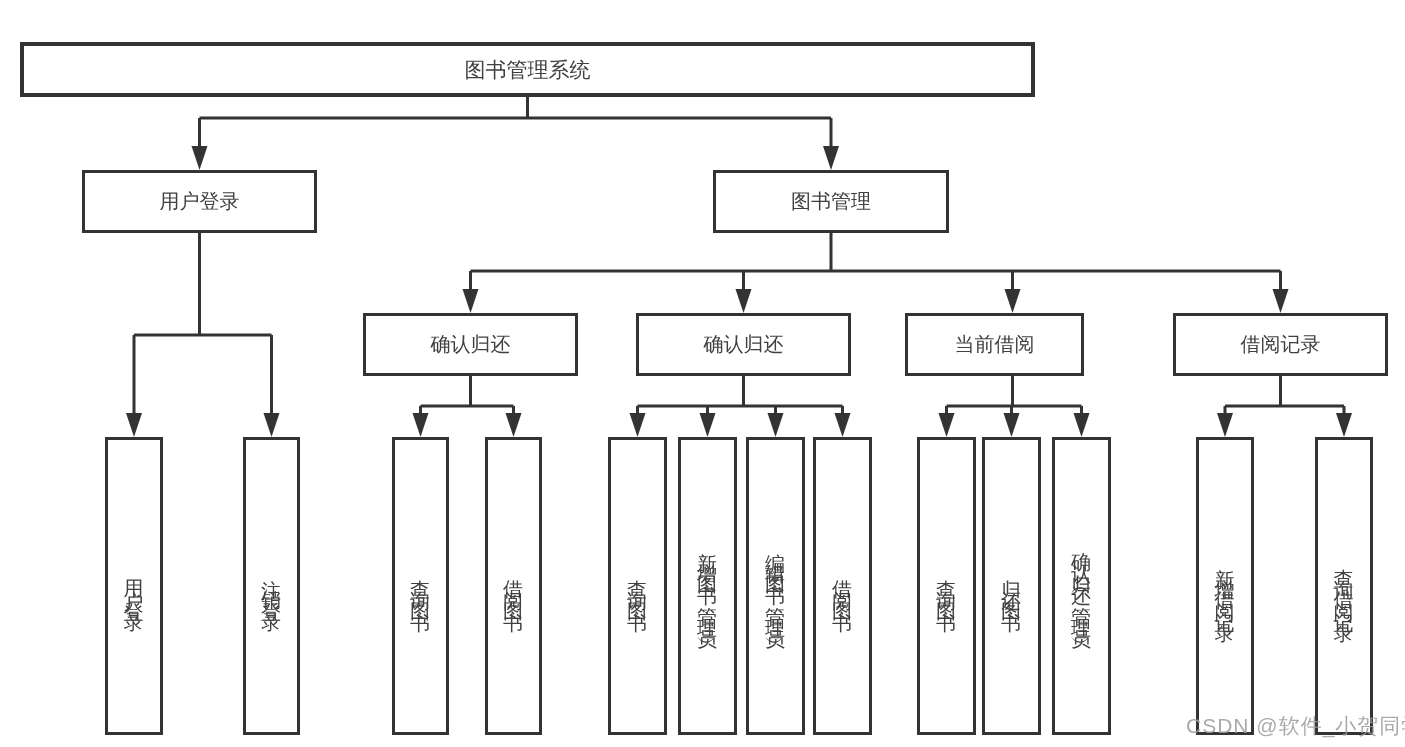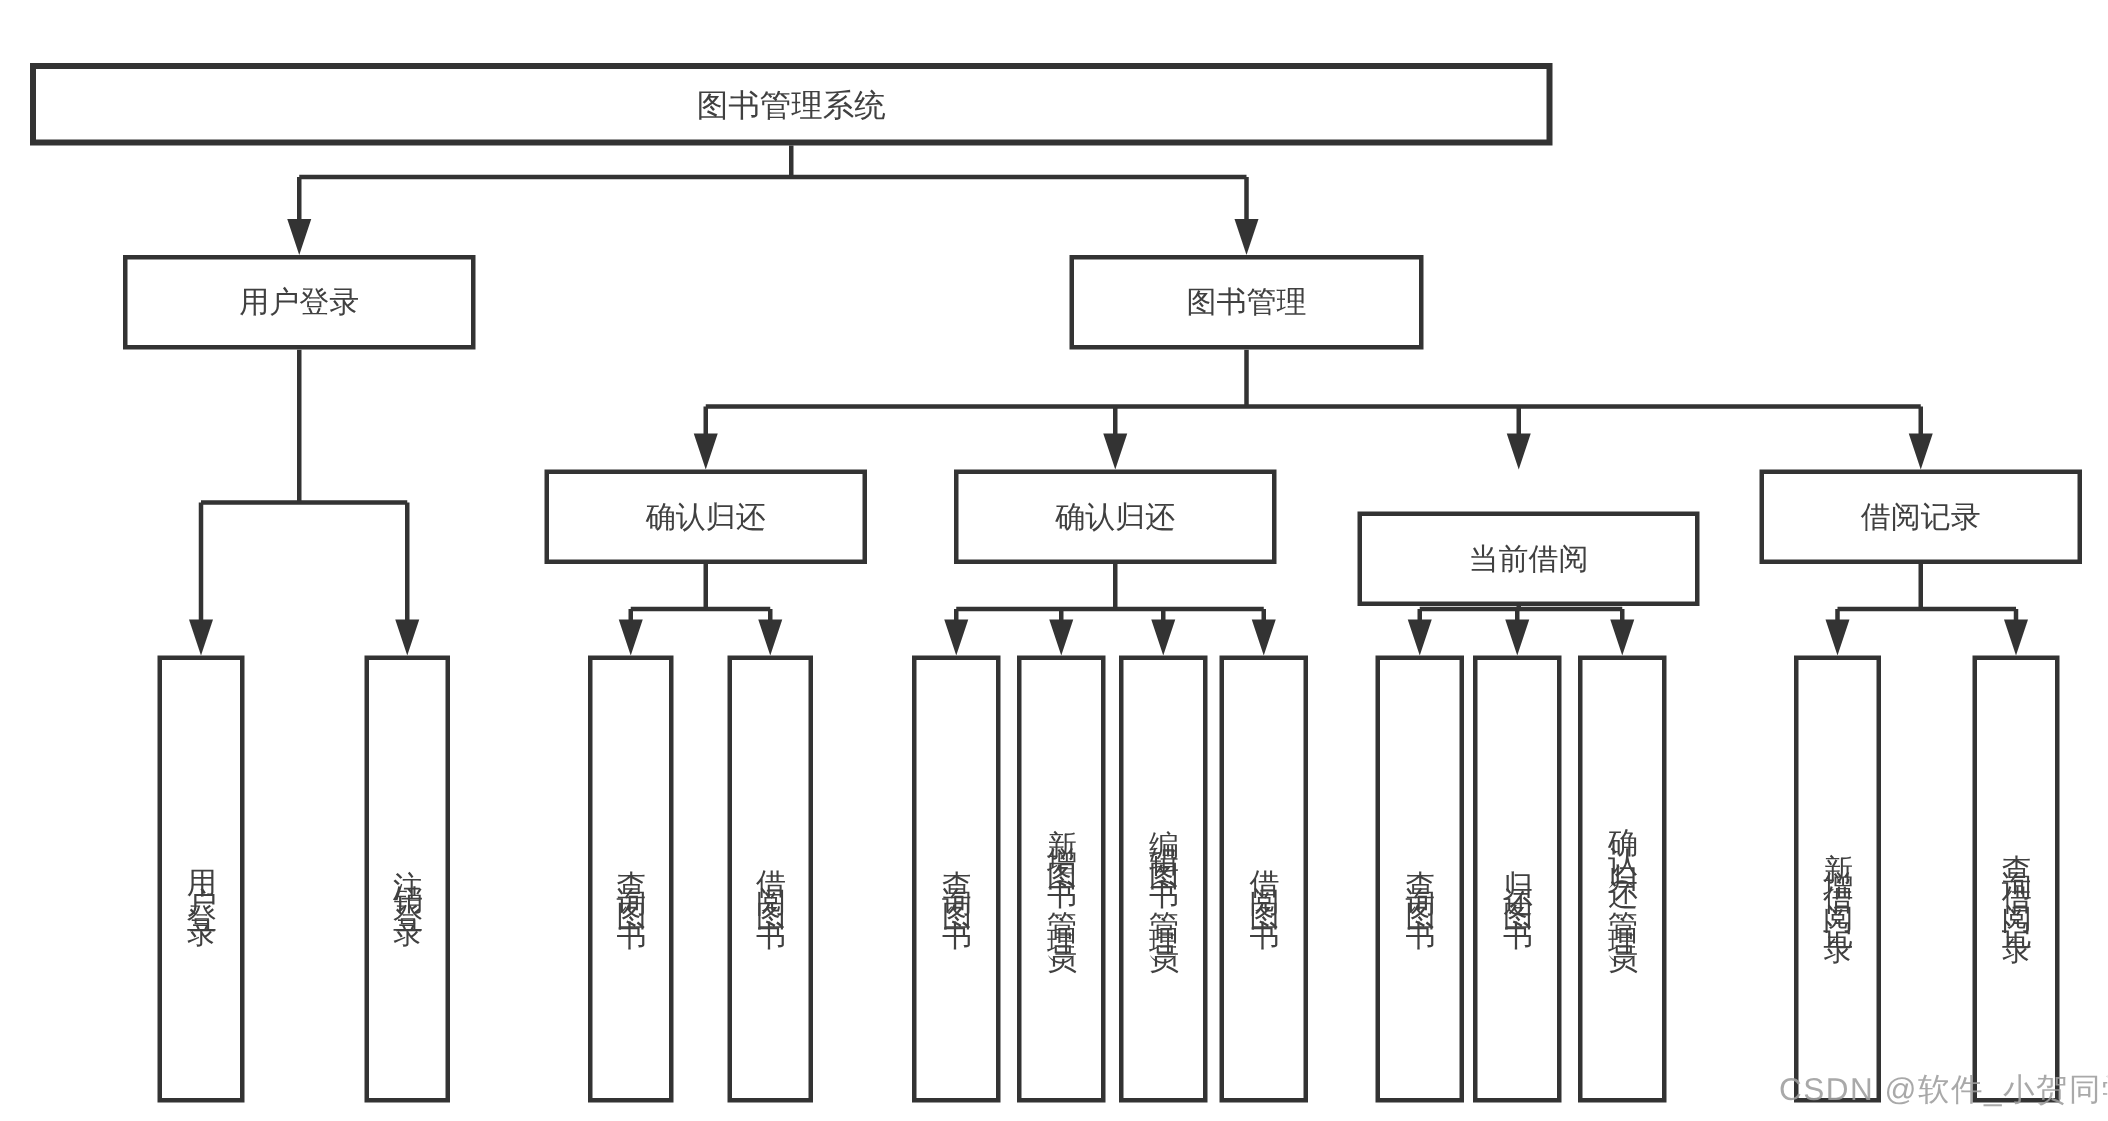--- a/index.html
+++ b/index.html
@@ -109,21 +109,21 @@
   <div class="node hbox" style="left:713px; top:170px; width:236px; height:63px;text-align:right;">
     <span>图书管理</span>
   </div>
 
   <div class="node hbox" style="left:363px; top:313px; width:215px; height:63px;">
     <span>确认归还</span>
   </div>
   <div class="node hbox" style="left:636px; top:313px; width:215px; height:63px;">
     <span>确认归还</span>
   </div>
-  <div class="node hbox" style="left:905px; top:313px; width:228px; height:63px;margin-top:28px;">
+  <div class="node hbox" style="left:905px; top:313px; width:179px; height:63px;">
     <span>当前借阅</span>
   </div>
   <div class="node hbox" style="left:1173px; top:313px; width:215px; height:63px;">
     <span>借阅记录</span>
   </div>
 
   <div class="node leaf" style="left:105px; top:437px; width:58px; height:298px;">
     <span class="vtext">用户登录</span>
   </div>
   <div class="node leaf" style="left:243px; top:437px; width:57px; height:298px;">

